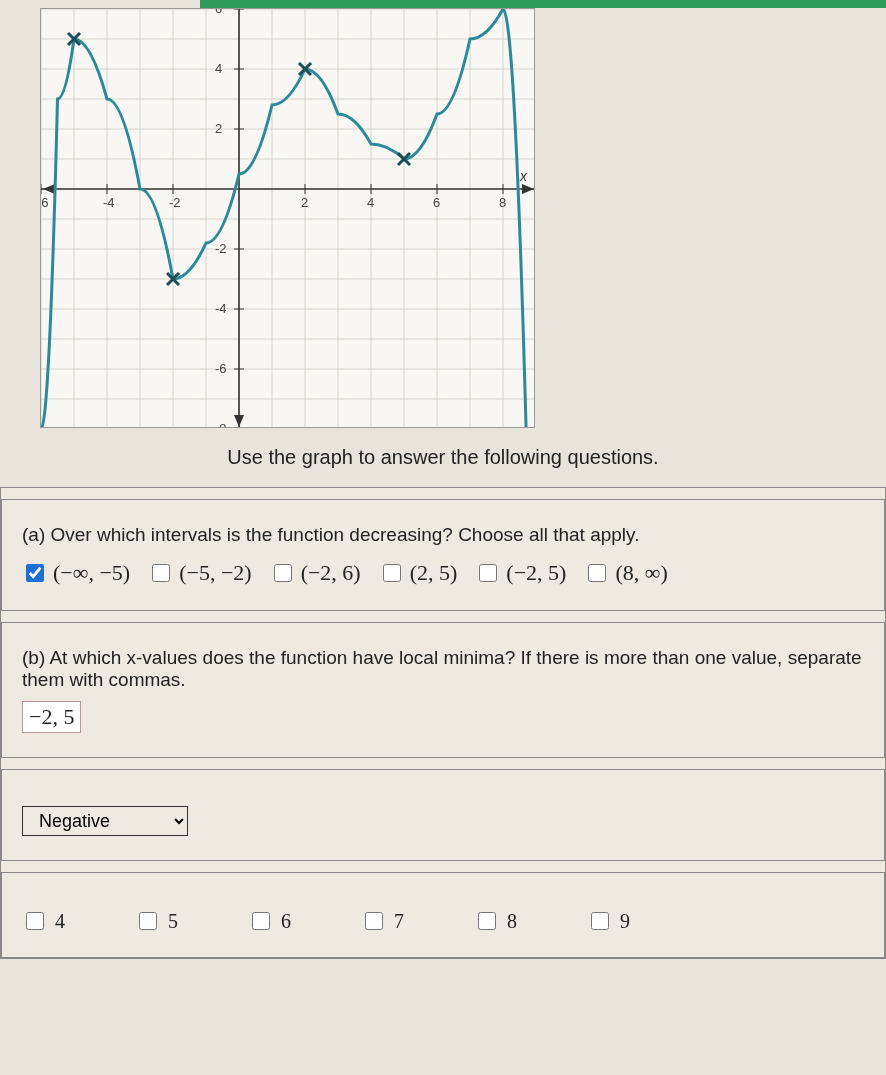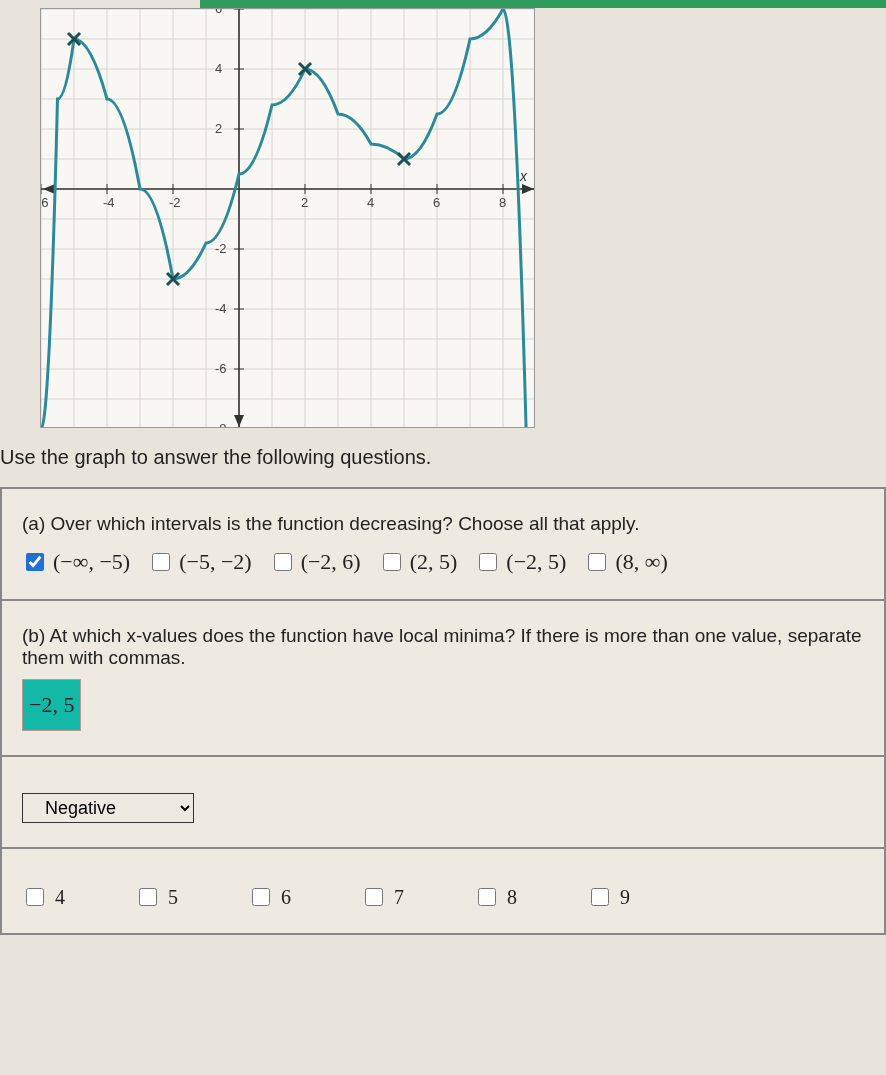--- a/index.html
+++ b/index.html
@@ -22,59 +22,61 @@
     border: 1px solid #999;
     background: #f8f7f3;
     width: 495px;
     height: 420px;
     position: relative;
     overflow: hidden;
   }
   .instr {
     padding: 18px 0 18px 0;
     font-size: 20px;
+    text-align: center;
   }
   .qtable {
     border: 1px solid #888;
     border-collapse: collapse;
     width: 100%;
     background: #eeeae2;
   }
   .qrow {
     border: 1px solid #888;
     padding: 24px 20px 24px 20px;
     font-size: 19px;
+    margin-top: 11px;
   }
   .opts {
     display: flex;
     gap: 18px;
     flex-wrap: wrap;
     margin-top: 14px;
     align-items: center;
     font-family: 'Times New Roman', serif;
     font-size: 22px;
   }
   .opt { display: flex; align-items: center; gap: 6px; }
   input[type=checkbox] {
     width: 18px; height: 18px;
     accent-color: #1f6fd6;
   }
   .hi {
-    background: #14b8a6;
-    padding: 12px 6px;
+    background: #ffffff;
+    padding: 2px 6px;
     font-family: 'Times New Roman', serif;
     font-size: 22px;
     border: 1px solid #b99;
     display: inline-block;
     margin-top: 10px;
   }
   select {
     font-family: Verdana, Geneva, sans-serif;
     font-size: 18px;
-    padding: 3px 60px 3px 18px;
+    padding: 3px 60px 3px 12px;
     border: 1.5px solid #333;
     background: #eeeae2;
     margin-top: 12px;
   }
   .drow {
     display: flex;
     gap: 70px;
     margin-top: 12px;
     font-family: 'Times New Roman', serif;
     font-size: 20px;

